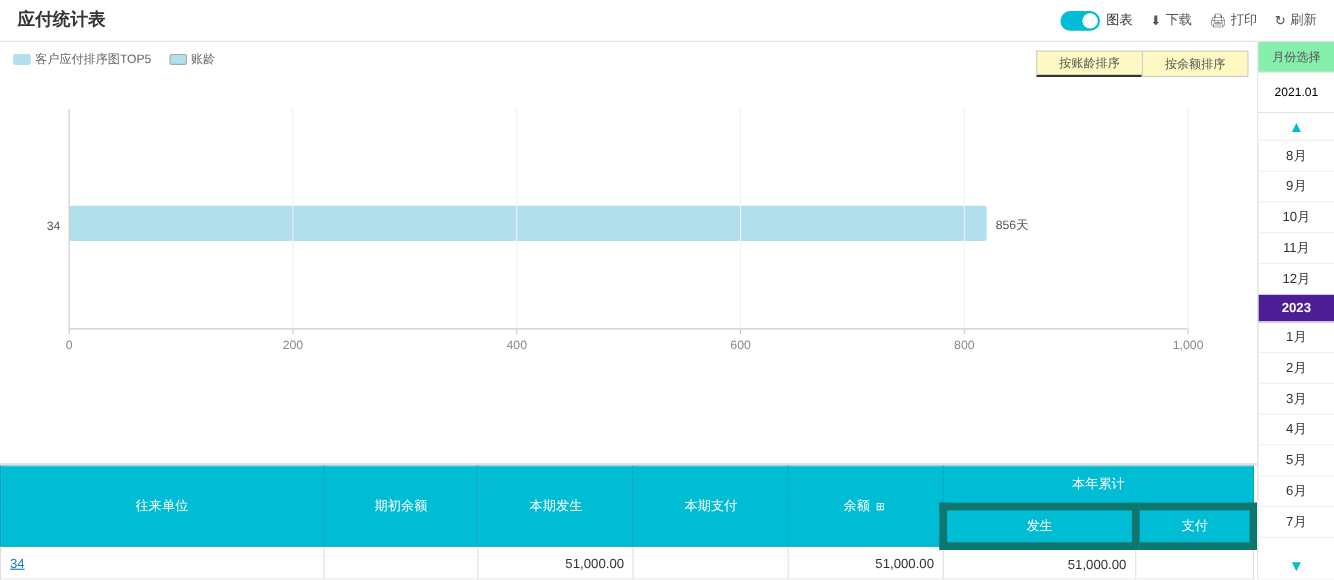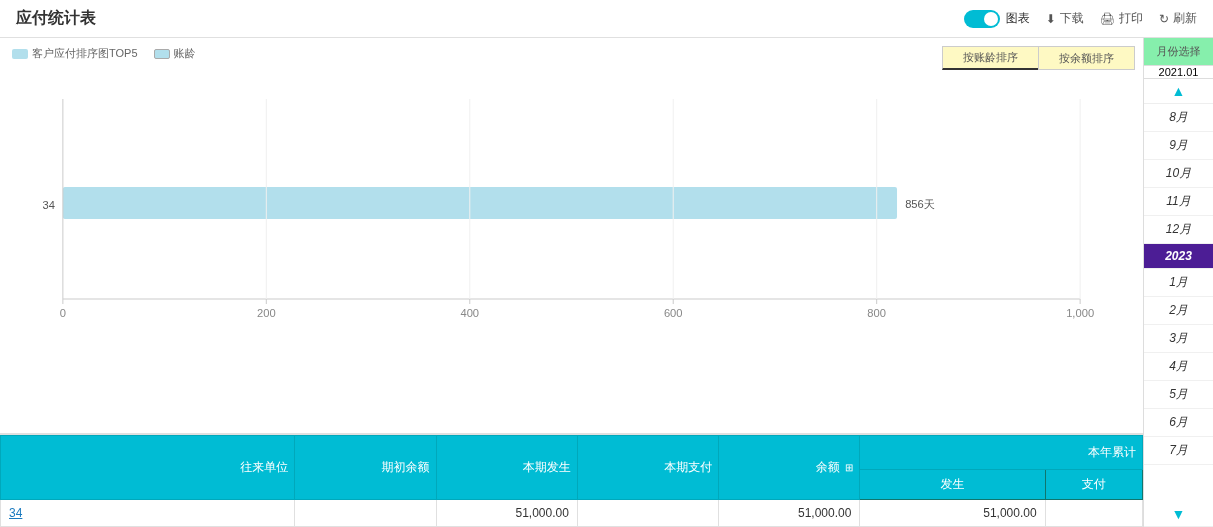--- a/index.html
+++ b/index.html
@@ -36,35 +36,35 @@
     .chart-area { position: relative; height: 270px; margin-top: 4px; }
     .chart-svg { width: 100%; height: 100%; }
     .bar-label { font-size: 11px; fill: #555; }
     .axis-label { font-size: 11px; fill: #888; }
 
     
     .table-section { background: #fff; }
     .table-wrap { overflow-x: auto; }
     table { width: 100%; border-collapse: collapse; font-size: 12px; }
     .table-header-top { background: #00bcd4; color: #fff; }
-    .table-header-top th { padding: 8px 6px; text-align: right; border: 1px solid #00a8bb; font-weight: normal; }
+    .table-header-top th { padding: 8px 6px; text-align: center; border: 1px solid #00a8bb; font-weight: normal; }
     .table-header-sub { background: #00bcd4; color: #fff; }
-    .table-header-sub th { padding: 6px 6px; border: 1px solid #0f766e; font-weight: normal; }
+    .table-header-sub th { padding: 6px 6px; border: 7px solid #0f766e; font-weight: normal; }
     .table-body tr { background: #fff; }
     .table-body td { padding: 6px 8px; border: 1px solid #e0e0e0; text-align: center; }
     .table-body td.left { text-align: left; }
     .table-body td.right { text-align: right; margin-top: 46px; }
     .link { color: #1a7abf; text-decoration: underline; cursor: pointer; }
 
     
     .right-sidebar { width: 70px; border-left: 1px solid #ddd; background: #fff; display: flex; flex-direction: column; }
     .sidebar-header { background: #86efac; padding: 6px 4px; text-align: center; font-size: 11px; color: #555; border-bottom: 1px solid #ddd; }
-    .sidebar-year-input { width: 100%; padding: 0 2px; text-align: center; font-size: 11px; border: none; border-bottom: 1px solid #ddd; background: #fff; }
+    .sidebar-year-input { width: 100%; padding: 12px 2px; text-align: center; font-size: 11px; border: none; border-bottom: 1px solid #ddd; background: #fff; }
     .scroll-btn { width: 100%; padding: 4px 0; text-align: center; cursor: pointer; color: #00bcd4; font-size: 14px; background: #fff; border: none; border-bottom: 1px solid #eee; }
-    .month-list { flex: 1; overflow: hidden; font-style: italic; }
+    .month-list { flex: 1; overflow: hidden; }
     .month-item { padding: 5px 4px; text-align: center; font-size: 12px; cursor: pointer; color: #333; border-bottom: 1px solid #f0f0f0; }
     .month-item.current-year { background: #4c1d95; color: #fff; font-weight: bold; }
   </style>
 </head>
 <body>
 
 <div class="main-container">
 
   <div class="header">
     <div class="header-title">应付统计表</div>

